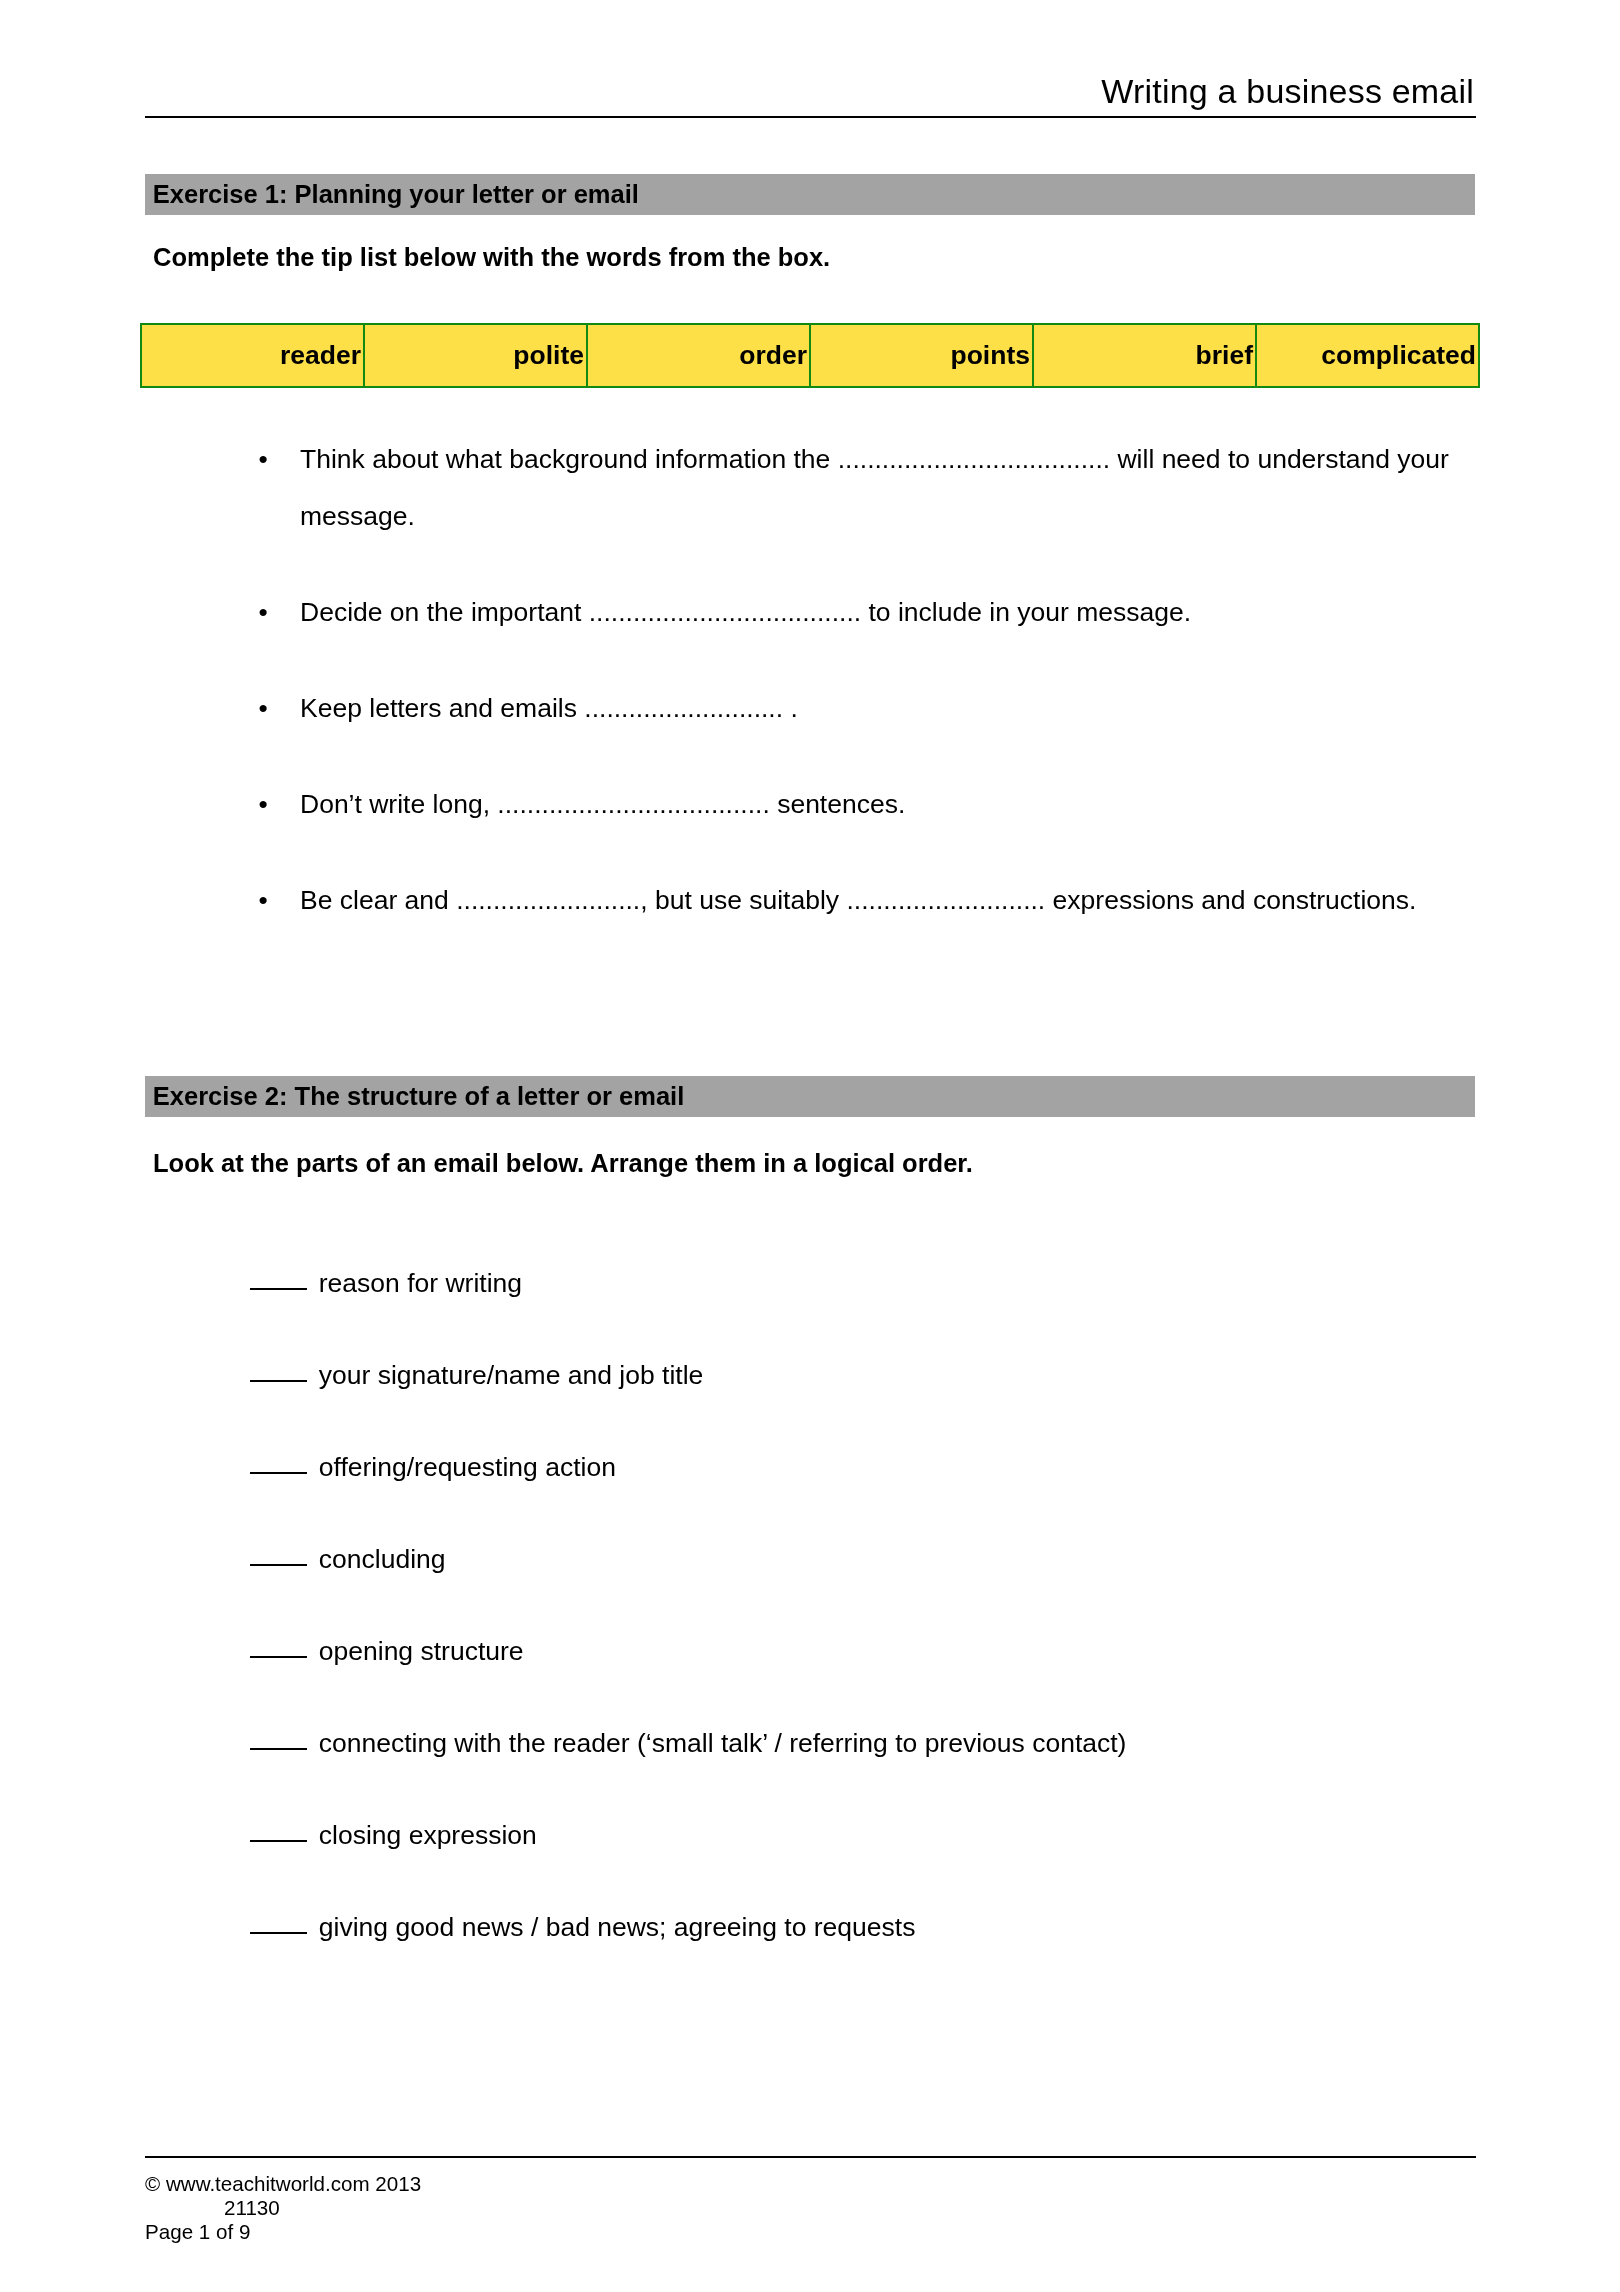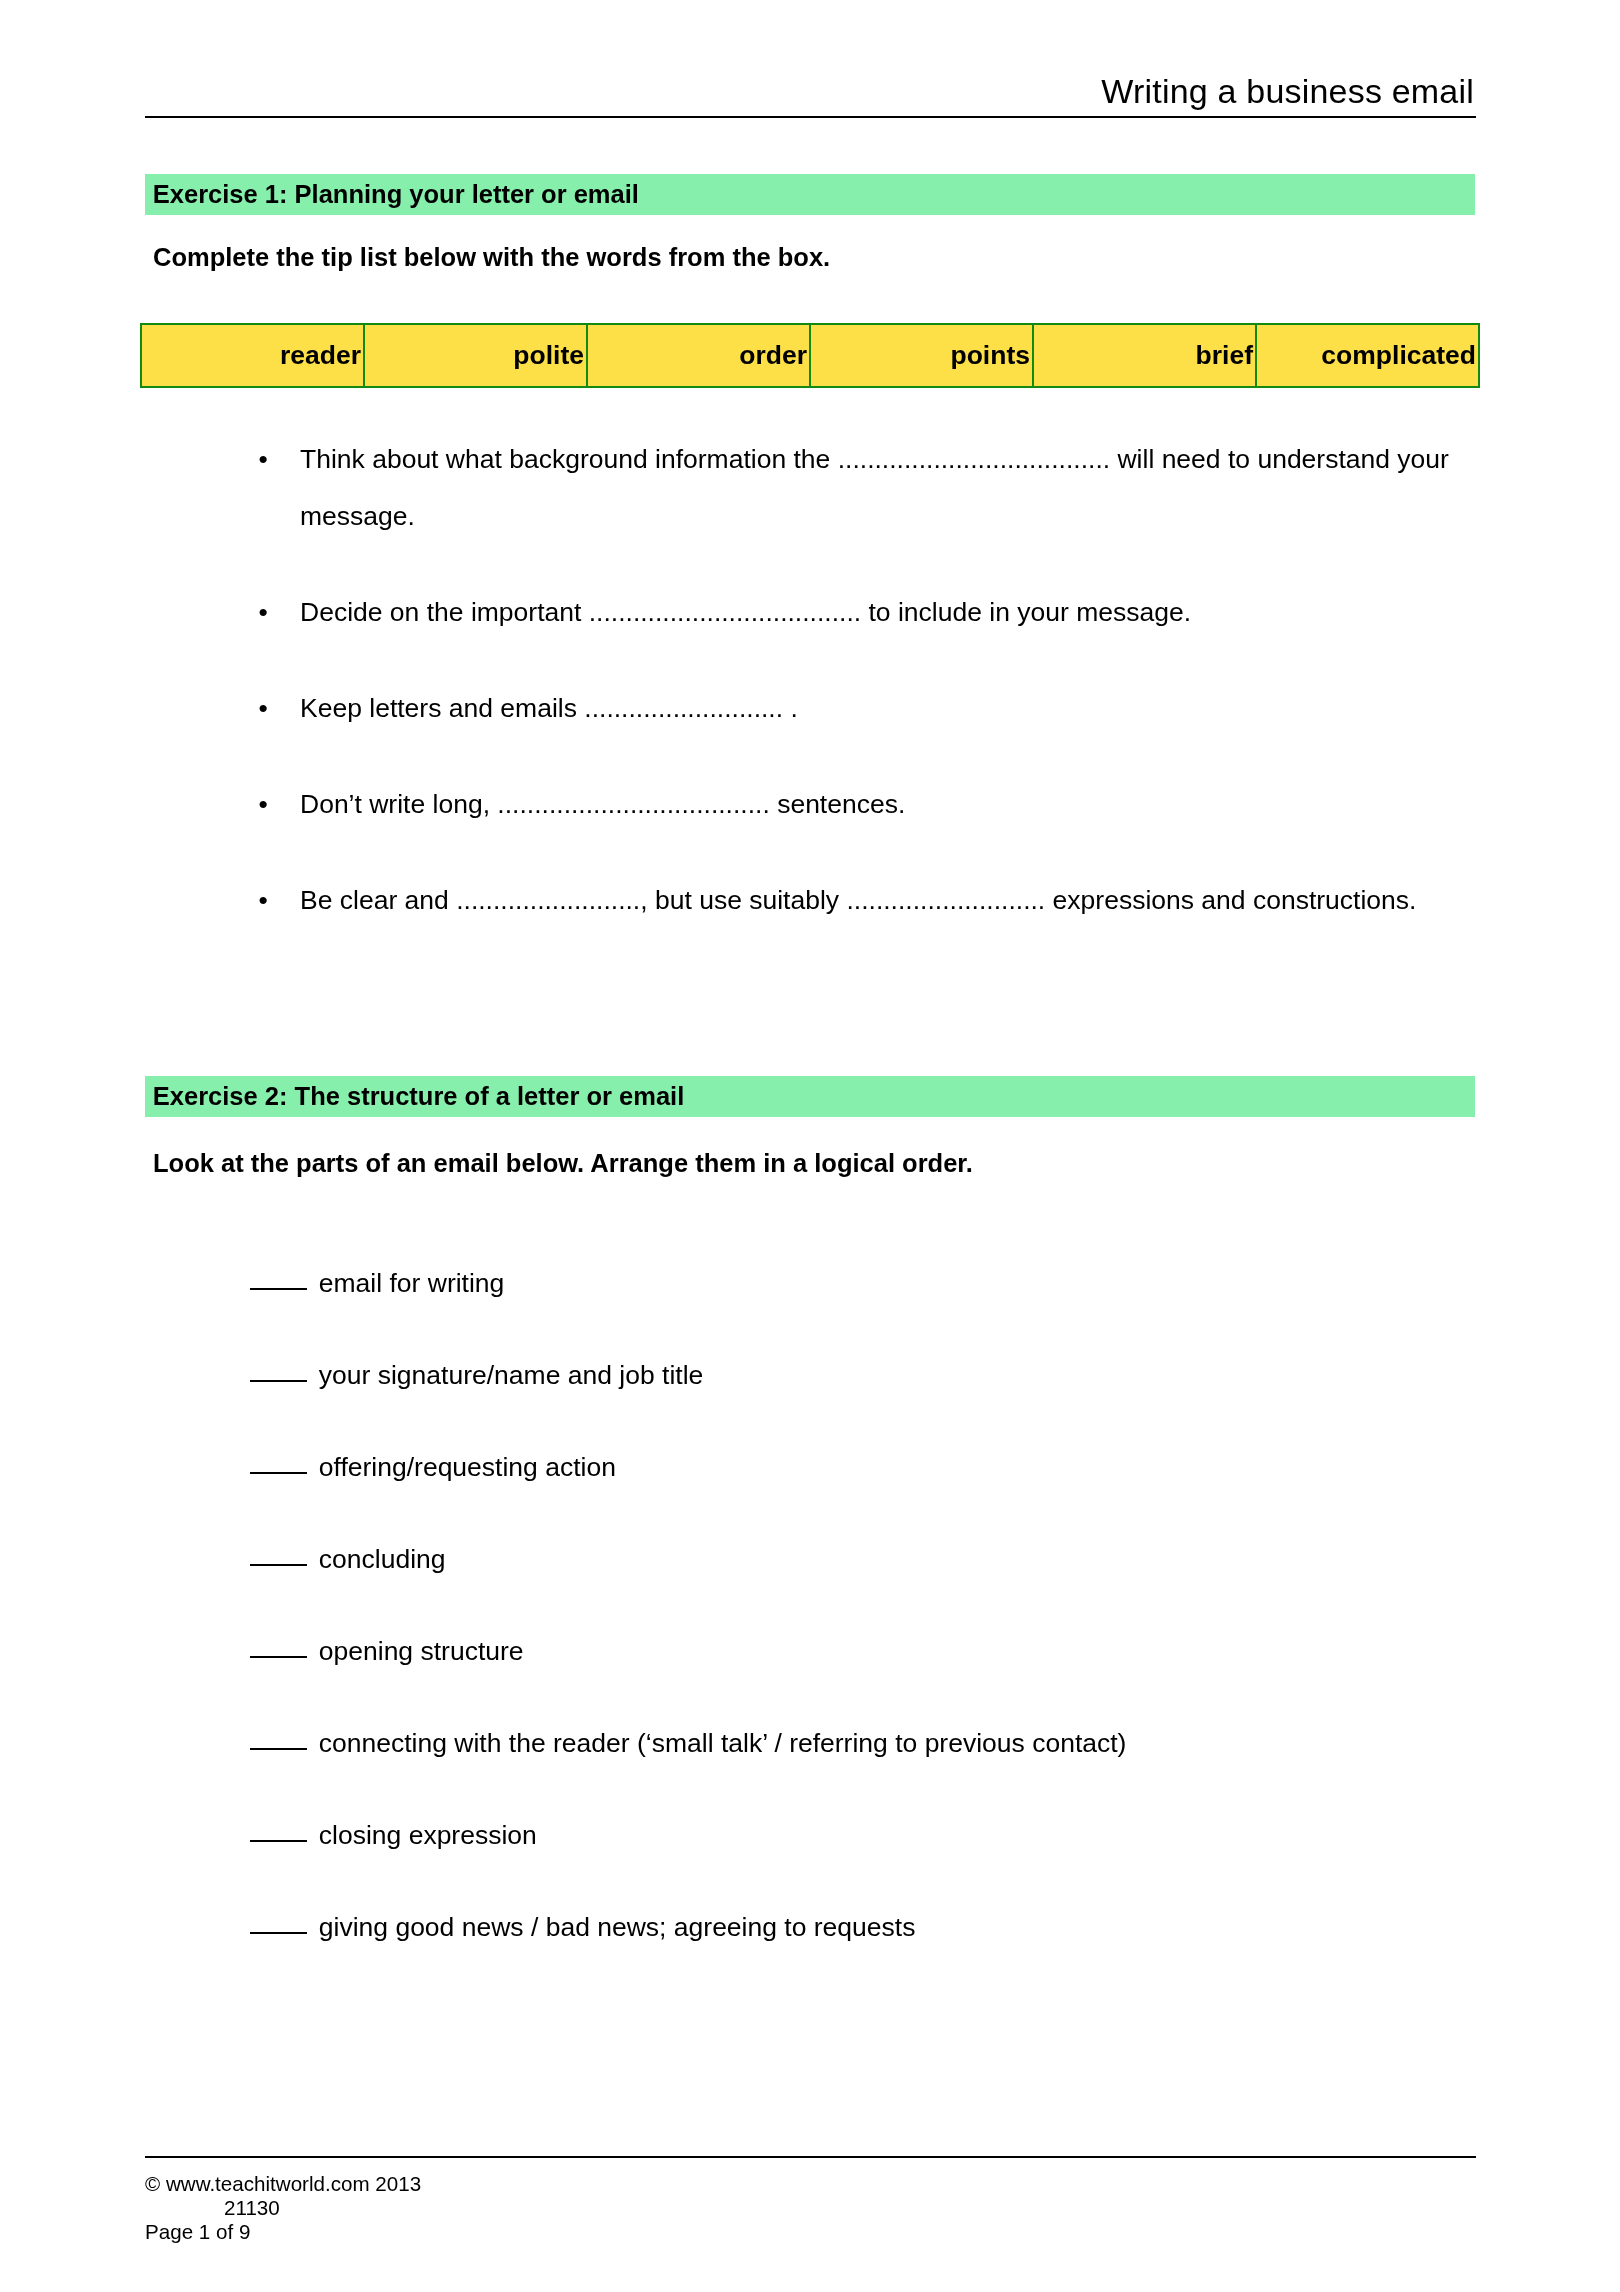--- a/index.html
+++ b/index.html
@@ -39,21 +39,21 @@
     margin-top: 7.8px;
     border-top: 2.9px solid #000000;
     height: 0;
   }
 
   
   .ex-band {
     position: absolute;
     left: 145px;
     width: 1330px;
-    background: #86efac;
+    background: #a3a3a3;
     height: 41px;
     line-height: 41px;
     font-size: 25.5px;
     font-weight: bold;
     padding-left: 7.8px;
     box-sizing: border-box;
     white-space: nowrap;
   }
 
   .instruction {
@@ -200,21 +200,21 @@
       <span class="txt">Be clear and ........................., but use suitably  ...........................  expressions and constructions.</span>
     </div>
   </div>
 
   <div class="ex-band" style="top:1076px;">Exercise 2: The structure of a letter or email</div>
 
   <div class="instruction" style="top:1149px;">Look at the parts of an email below.  Arrange them in a logical order.</div>
 
   <div class="order-list">
     <div class="order-item">
-      <span class="blank"></span><span>email for writing</span>
+      <span class="blank"></span><span>reason for writing</span>
     </div>
     <div class="order-item">
       <span class="blank"></span><span>your signature/name and job title</span>
     </div>
     <div class="order-item">
       <span class="blank"></span><span>offering/requesting action</span>
     </div>
     <div class="order-item">
       <span class="blank"></span><span>concluding</span>
     </div>

